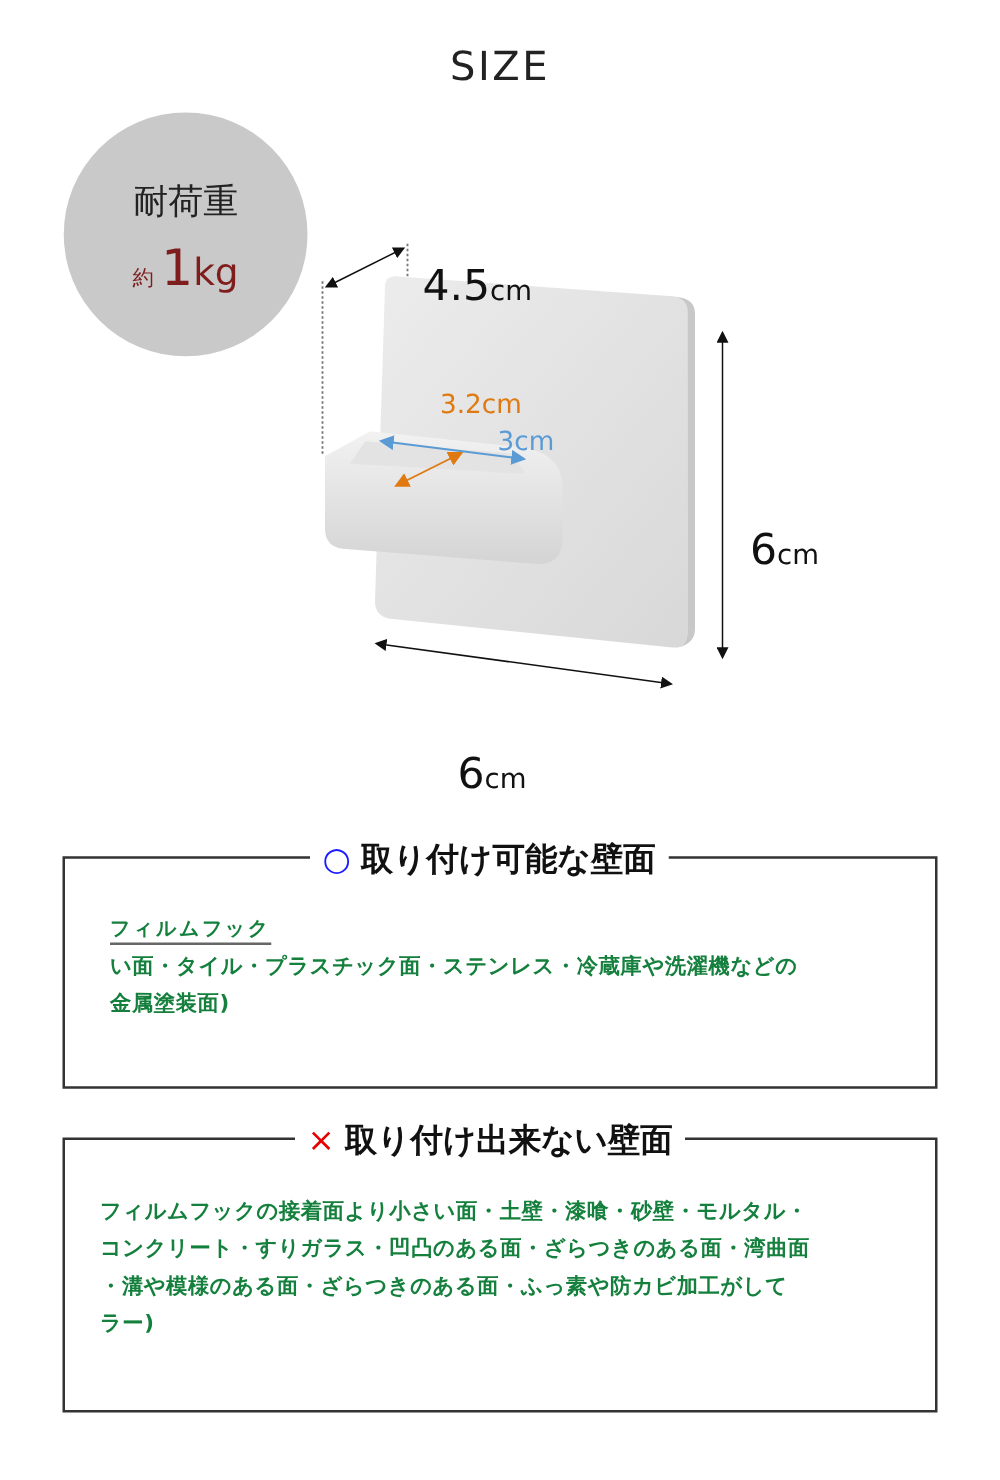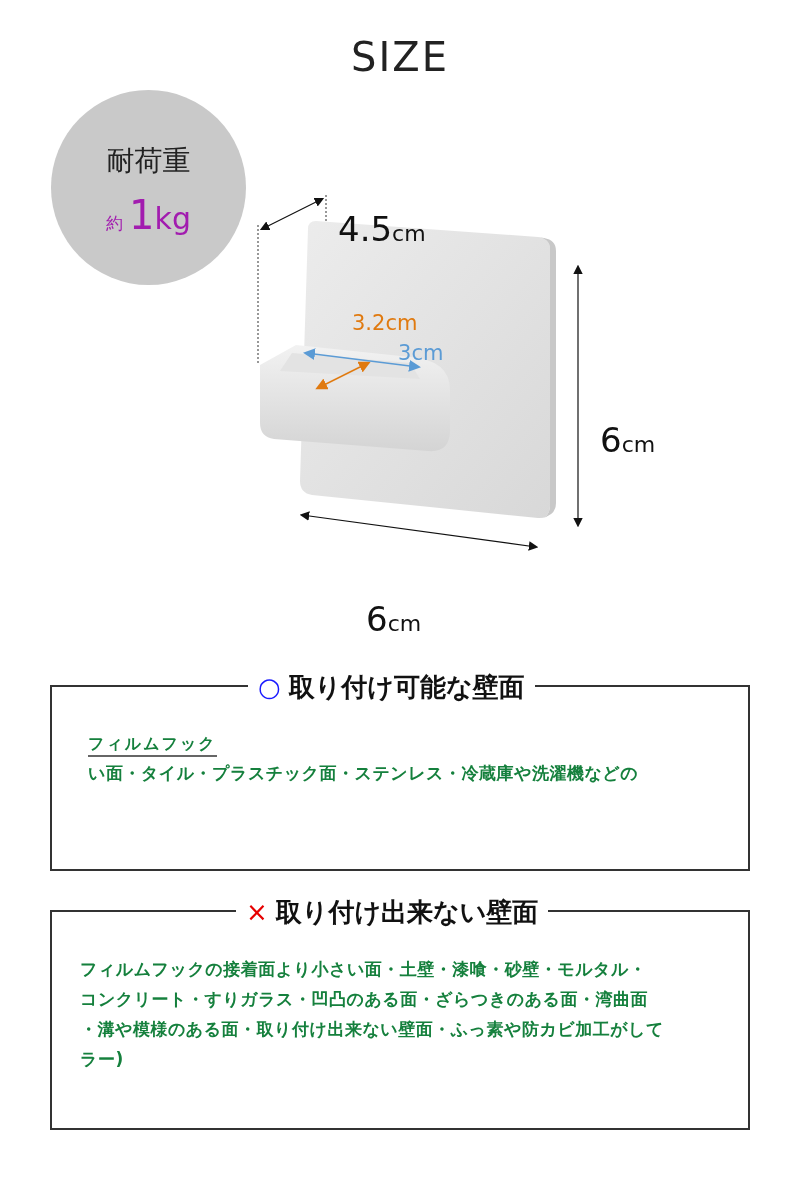--- a/index.html
+++ b/index.html
@@ -1,22 +1,22 @@
 <!DOCTYPE html>
 <html><head>
 <meta charset="utf-8">
 <style>
   html, body { margin:0; padding:0; background:#ffffff; }
   body { width:800px; height:1184px; position:relative; overflow:hidden;
          font-family:"DejaVu Sans", "Liberation Sans", sans-serif; color:#222; }
   .abs { position:absolute; }
-  .title { left:0; width:800px; top:34px; text-align:center; font-size:40px; letter-spacing:2px; color:#222; }
+  .title { left:0; width:800px; top:34px; text-align:center; font-size:32px; letter-spacing:2px; color:#222; }
   .badge { left:51px; top:90px; width:195px; height:195px; border-radius:50%; background:#c9c9c9; }
   .badge-label { left:0; width:195px; top:52px; text-align:center; font-size:28px; color:#222; }
-  .badge-value { left:0; width:195px; top:102px; text-align:center; color:#a21caf; }
+  .badge-value { left:0; width:195px; top:102px; text-align:center; color:#7f1d1d; }
   .badge-value .pre { font-size:17px; margin-right:6px; }
   .badge-value .num { font-size:40px; font-weight:500; }
   .badge-value .unit { font-size:30px; }
   .dim { font-size:34px; color:#111;margin-top:43px; }
   .dim .u { font-size:22px; }
   .dim-small { font-size:21px; font-weight:normal; }
   .panel { border:2px solid #333; left:50px; width:696px; }
   .panel-head { background:#fff; padding:0 10px; font-size:26px; font-weight:bold; color:#111; white-space:nowrap; }
   .panel-head .mark { margin-right:8px; font-weight:normal; }
   .panel-body { font-size:17px; line-height:30px; color:#15803d; font-weight:bold; letter-spacing:0.5px; }
@@ -79,24 +79,25 @@
 <div class="abs dim-small" style="left:352px;top:311px;color:#e07a10;"><span>3.2</span><span>cm</span></div>
 <div class="abs dim-small" style="left:398px;top:341px;color:#5b9bd5;"><span>3</span><span>cm</span></div>
 
 <div class="abs panel" style="top:685px;height:182px;"></div>
 <div class="abs panel-head" style="left:248px;top:670px;">
   <span class="mark" style="color:#1a1aff;">○</span><span>取り付け可能な壁面</span>
 </div>
 <div class="abs panel-body" style="left:88px;top:728px;width:640px;">
   <div class="sub-head">フィルムフック</div>
   <div>い面・タイル・プラスチック面・ステンレス・冷蔵庫や洗濯機などの</div>
+  <div>金属塗装面)</div>
 </div>
 
 <div class="abs panel" style="top:910px;height:216px;"></div>
 <div class="abs panel-head" style="left:236px;top:895px;">
   <span class="mark" style="color:#e60000;">×</span><span>取り付け出来ない壁面</span>
 </div>
 <div class="abs panel-body" style="left:80px;top:954px;width:660px;">
   <div>フィルムフックの接着面より小さい面・土壁・漆喰・砂壁・モルタル・</div>
   <div>コンクリート・すりガラス・凹凸のある面・ざらつきのある面・湾曲面</div>
-  <div>・溝や模様のある面・取り付け出来ない壁面・ふっ素や防カビ加工がして</div>
+  <div>・溝や模様のある面・ざらつきのある面・ふっ素や防カビ加工がして</div>
   <div>ラー)</div>
 </div>
 
 </body></html>

